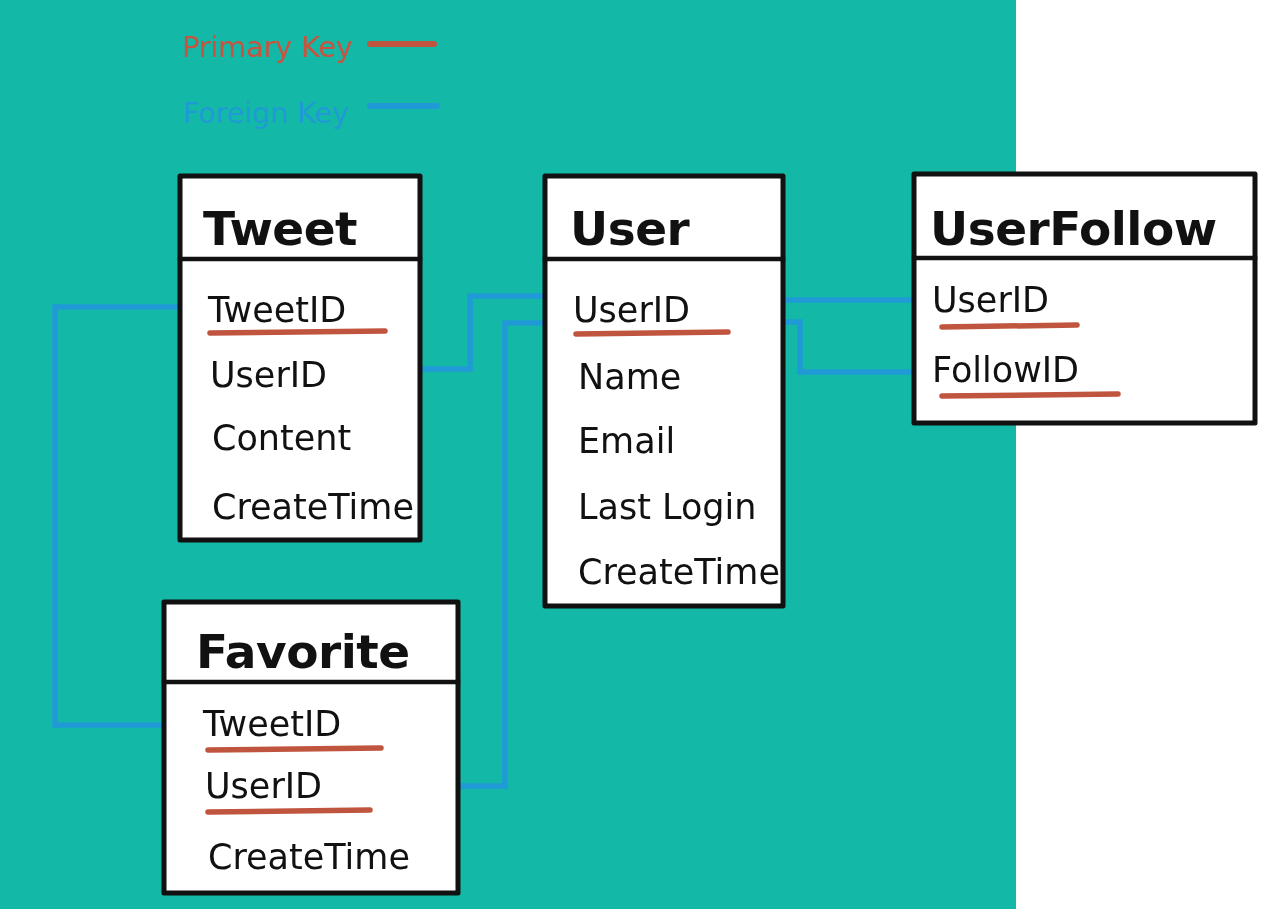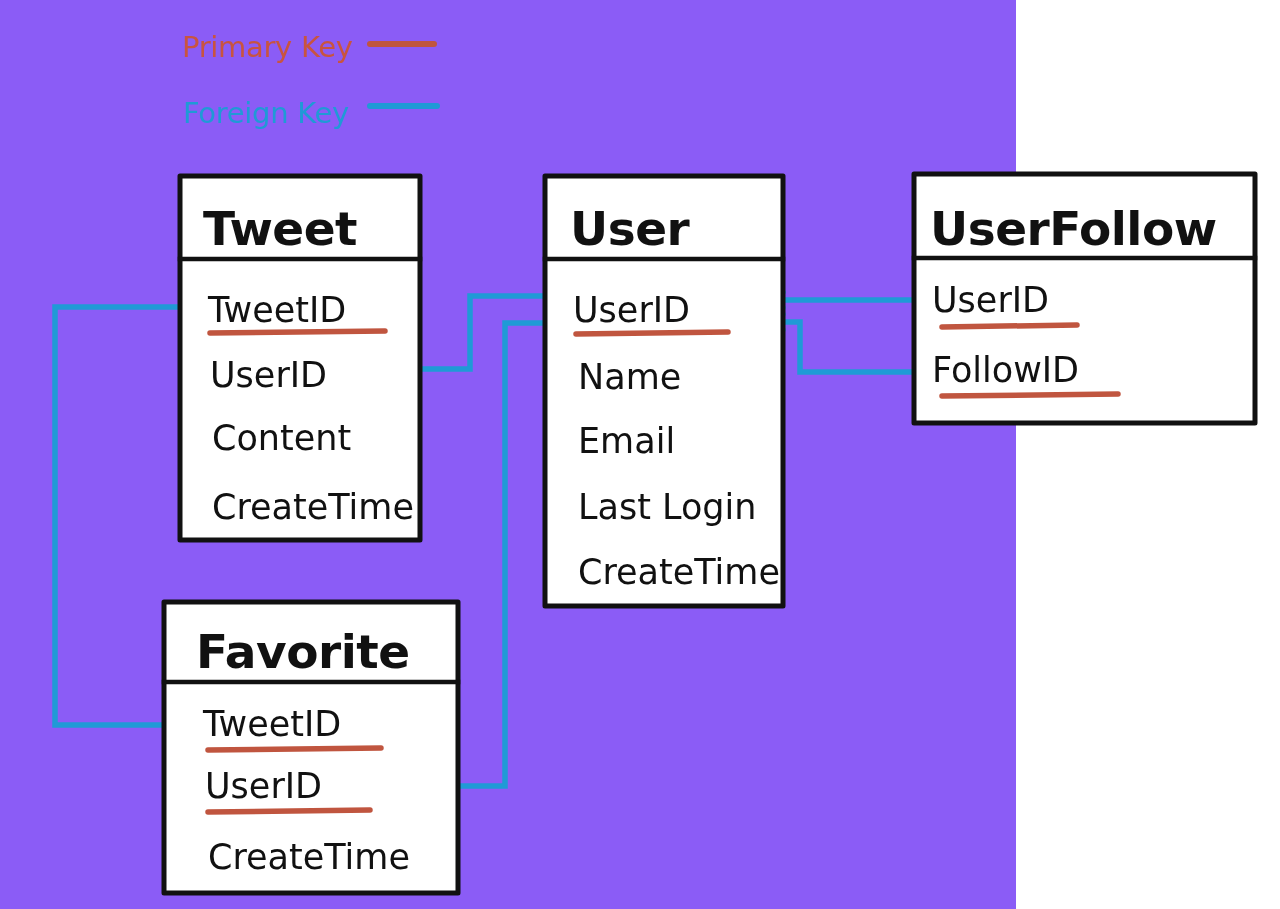--- a/index.html
+++ b/index.html
@@ -11,21 +11,21 @@
   body {
     width: 1280px;
     height: 909px;
     overflow: hidden;
     font-family: "DejaVu Sans", sans-serif;
   }
   #diagram-root {
     position: relative;
     width: 1016px;
     height: 909px;
-    background: #8b5cf6;
+    background: #14b8a6;
   }
   svg#er-svg {
     position: absolute;
     top: 0;
     left: 0;
     width: 1280px;
     height: 909px;
     display: block;
   }
   .tbl-box {

